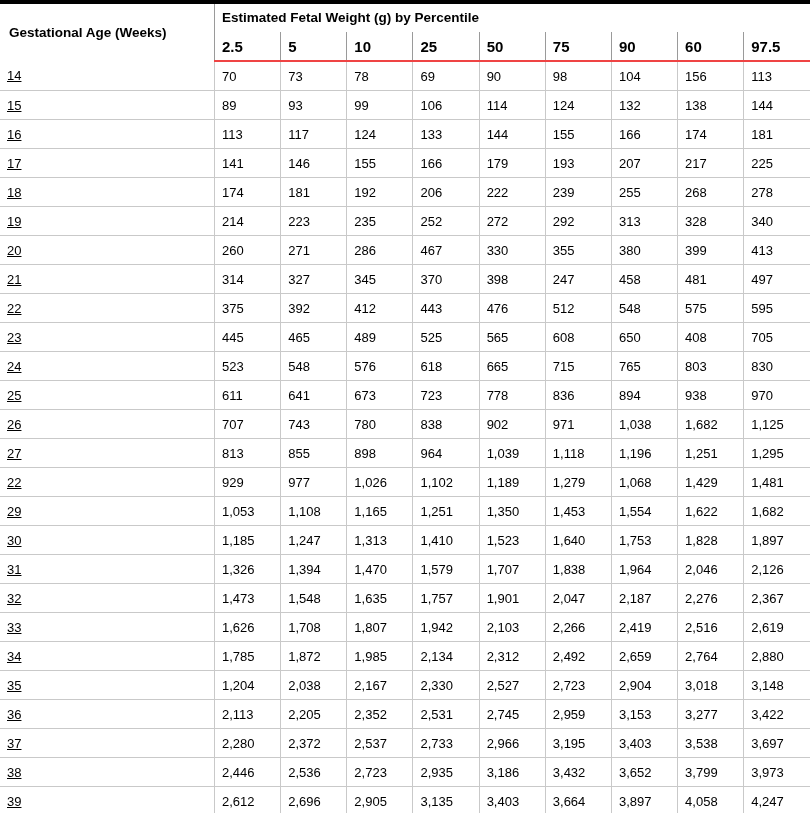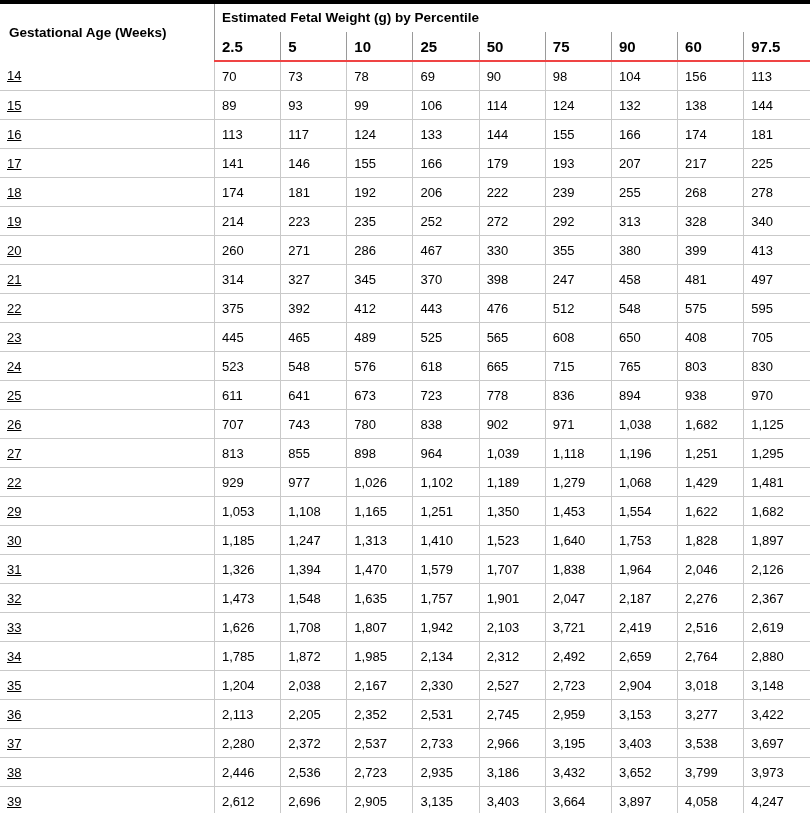--- a/index.html
+++ b/index.html
@@ -350,21 +350,21 @@
           <td class="val-cell">2,276</td>
           <td class="val-cell">2,367</td>
         </tr>
         <tr>
           <td class="ga-cell">33</td>
           <td class="val-cell">1,626</td>
           <td class="val-cell">1,708</td>
           <td class="val-cell">1,807</td>
           <td class="val-cell">1,942</td>
           <td class="val-cell">2,103</td>
-          <td class="val-cell">3,721</td>
+          <td class="val-cell">2,266</td>
           <td class="val-cell">2,419</td>
           <td class="val-cell">2,516</td>
           <td class="val-cell">2,619</td>
         </tr>
         <tr>
           <td class="ga-cell">34</td>
           <td class="val-cell">1,785</td>
           <td class="val-cell">1,872</td>
           <td class="val-cell">1,985</td>
           <td class="val-cell">2,134</td>

